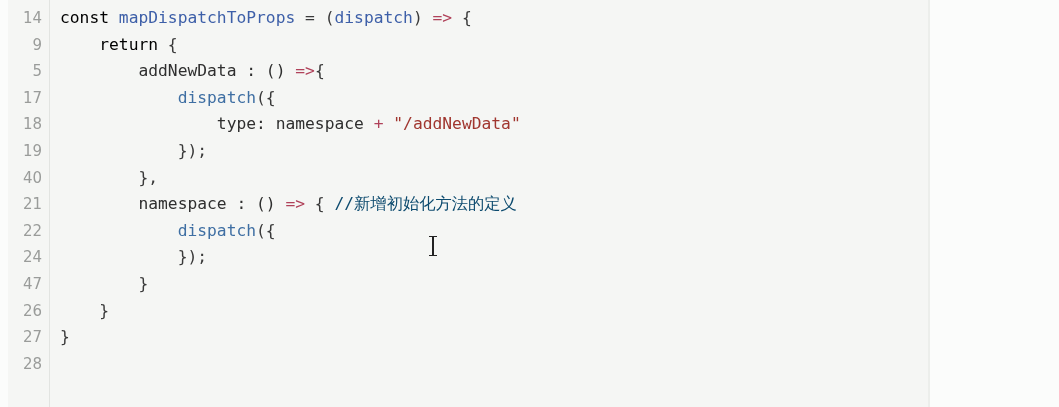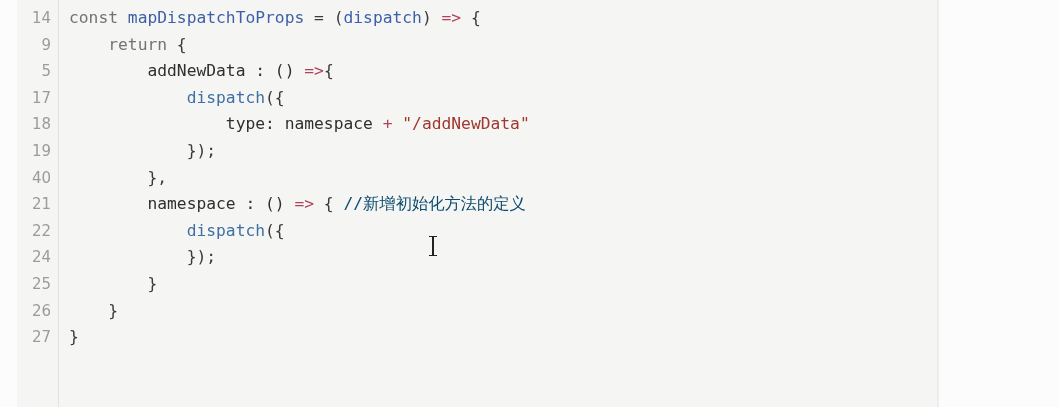--- a/index.html
+++ b/index.html
@@ -3,21 +3,21 @@
   <meta charset="utf-8">
   <style>
     html, body { margin: 0; padding: 0; }
     body {
       width: 1059px; height: 407px; overflow: hidden;
       background: #fbfcfb;
       position: relative;
       font-family: "DejaVu Sans Mono", "Liberation Mono", monospace;
     }
     .code-panel {
-      position: absolute; left: 17px; top: 0;
+      position: absolute; left: 8px; top: 0;
       width: 922px; height: 407px;
       background: #f5f6f4;
       border-right: 2px solid #eceeeb;
       box-sizing: border-box;
       overflow: hidden;
     }
     .gutter {
       position: absolute; left: 0; top: 0;
       width: 42px; height: 407px;
       border-right: 1px solid #e2e4e1;
@@ -37,21 +37,21 @@
       position: absolute; left: 0; width: 34px;
       text-align: right;
       color: #9a9c9a;
       font-family: "DejaVu Sans", "Liberation Sans", sans-serif;
       font-size: 15px;
     }
     .src {
       position: absolute; left: 52px;
       color: #2f2f2f;
     }
-    .kw { color: #737373; }
+    .kw { color: #000000; }
     .fn-def { color: #3d5fa8; text-align: center; }
     .fn { color: #3f6fa3; }
     .op { color: #b0425a; }
     .str { color: #a0362f; }
     .cm { color: #0c4a6e; }
     .punc { color: #3a3a3a; }
     .cursor {
       position: absolute; left: 428px; top: 236px;
       width: 10px; height: 20px;
     }
@@ -75,19 +75,20 @@
       <div class="line"><span class="ln">14</span><span class="src"><span class="kw">const</span><span> </span><span class="fn-def">mapDispatchToProps</span><span class="punc"> = (</span><span class="fn-def">dispatch</span><span class="punc">) </span><span class="op">=&gt;</span><span class="punc"> {</span></span></div>
       <div class="line"><span class="ln">9</span><span class="src"><span>    </span><span class="kw">return</span><span class="punc"> {</span></span></div>
       <div class="line"><span class="ln">5</span><span class="src"><span>        addNewData : () </span><span class="op">=&gt;</span><span class="punc">{</span></span></div>
       <div class="line"><span class="ln">17</span><span class="src"><span>            </span><span class="fn">dispatch</span><span class="punc">({</span></span></div>
       <div class="line"><span class="ln">18</span><span class="src"><span>                type: namespace </span><span class="op">+</span><span> </span><span class="str">"/addNewData"</span></span></div>
       <div class="line"><span class="ln">19</span><span class="src"><span class="punc">            });</span></span></div>
       <div class="line"><span class="ln">40</span><span class="src"><span class="punc">        },</span></span></div>
       <div class="line"><span class="ln">21</span><span class="src"><span>        namespace : () </span><span class="op">=&gt;</span><span class="punc"> { </span><span class="cm">//新增初始化方法的定义</span></span></div>
       <div class="line"><span class="ln">22</span><span class="src"><span>            </span><span class="fn">dispatch</span><span class="punc">({</span></span></div>
       <div class="line"><span class="ln">24</span><span class="src"><span class="punc">            });</span></span></div>
-      <div class="line"><span class="ln">25</span><span class="src"><span class="punc">        }</span></span></div>
+      <div class="line"><span class="ln">47</span><span class="src"><span class="punc">        }</span></span></div>
       <div class="line"><span class="ln">26</span><span class="src"><span class="punc">    }</span></span></div>
       <div class="line"><span class="ln">27</span><span class="src"><span class="punc">}</span></span></div>
+      <div class="line"><span class="ln">28</span><span class="src"></span></div>
     </div>
 </div>
 
 <div class="cursor"></div>
 
 </body></html>

